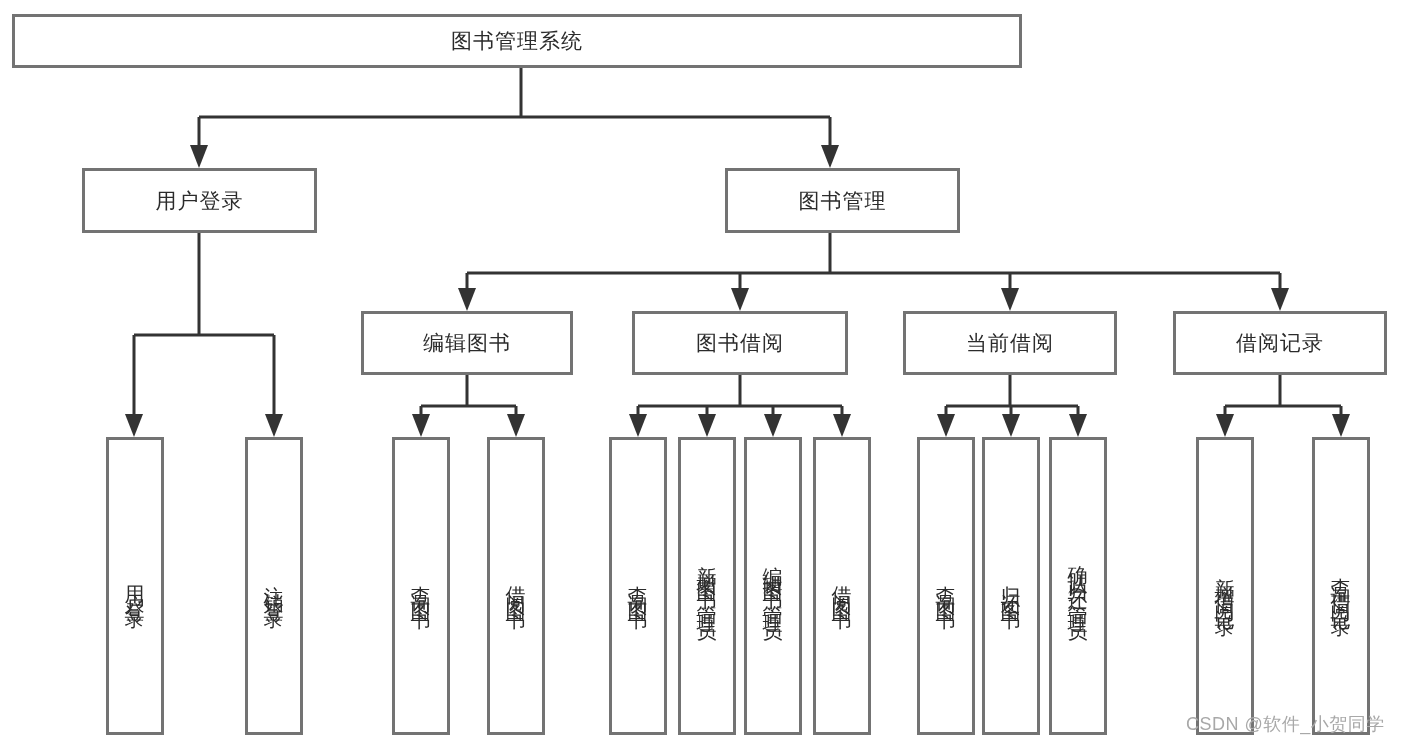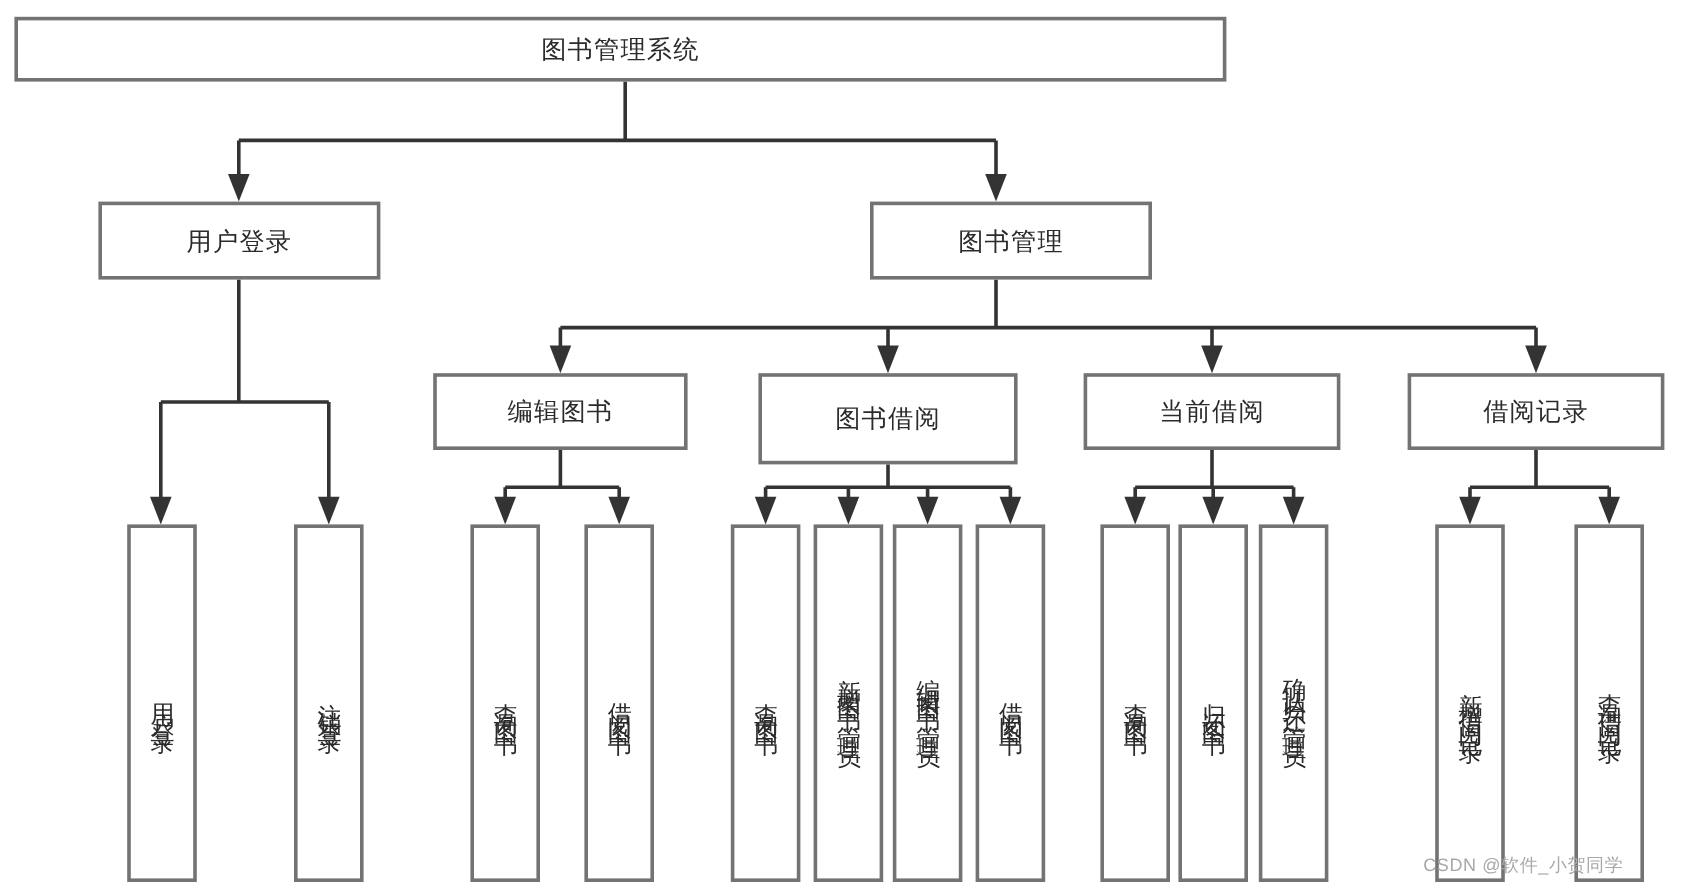--- a/index.html
+++ b/index.html
@@ -41,21 +41,21 @@
     text-orientation: mixed;
     font-size: 20px;
     letter-spacing: 8px;
     line-height: 1;
     color: #2b2b2b;
   }
   .watermark {
     position: absolute;
     left: 1186px;
     top: 712px;
-    font-size: 15px;
+    font-size: 18px;
     color: #a8a8a8;
     letter-spacing: 0.5px;
     white-space: nowrap;
     z-index: 3;
   }
 </style>
 </head>
 <body>
 
 <div class="stage">
@@ -90,21 +90,21 @@
   <div class="node branch" style="left:82px; top:168px; width:235px; height:65px;">
     <span>用户登录</span>
   </div>
   <div class="node branch" style="left:712px; top:168px; width:235px; height:65px;margin-left:13px;">
     <span>图书管理</span>
   </div>
 
   <div class="node branch" style="left:361px; top:311px; width:212px; height:64px;">
     <span>编辑图书</span>
   </div>
-  <div class="node branch" style="left:632px; top:311px; width:216px; height:76px;">
+  <div class="node branch" style="left:632px; top:311px; width:216px; height:64px;">
     <span>图书借阅</span>
   </div>
   <div class="node branch" style="left:903px; top:311px; width:214px; height:64px;font-family:Liberation Serif, serif;">
     <span>当前借阅</span>
   </div>
   <div class="node branch" style="left:1173px; top:311px; width:214px; height:64px;">
     <span>借阅记录</span>
   </div>
 
   <div class="node leaf" style="left:106px; top:437px; width:58px; height:298px;">

